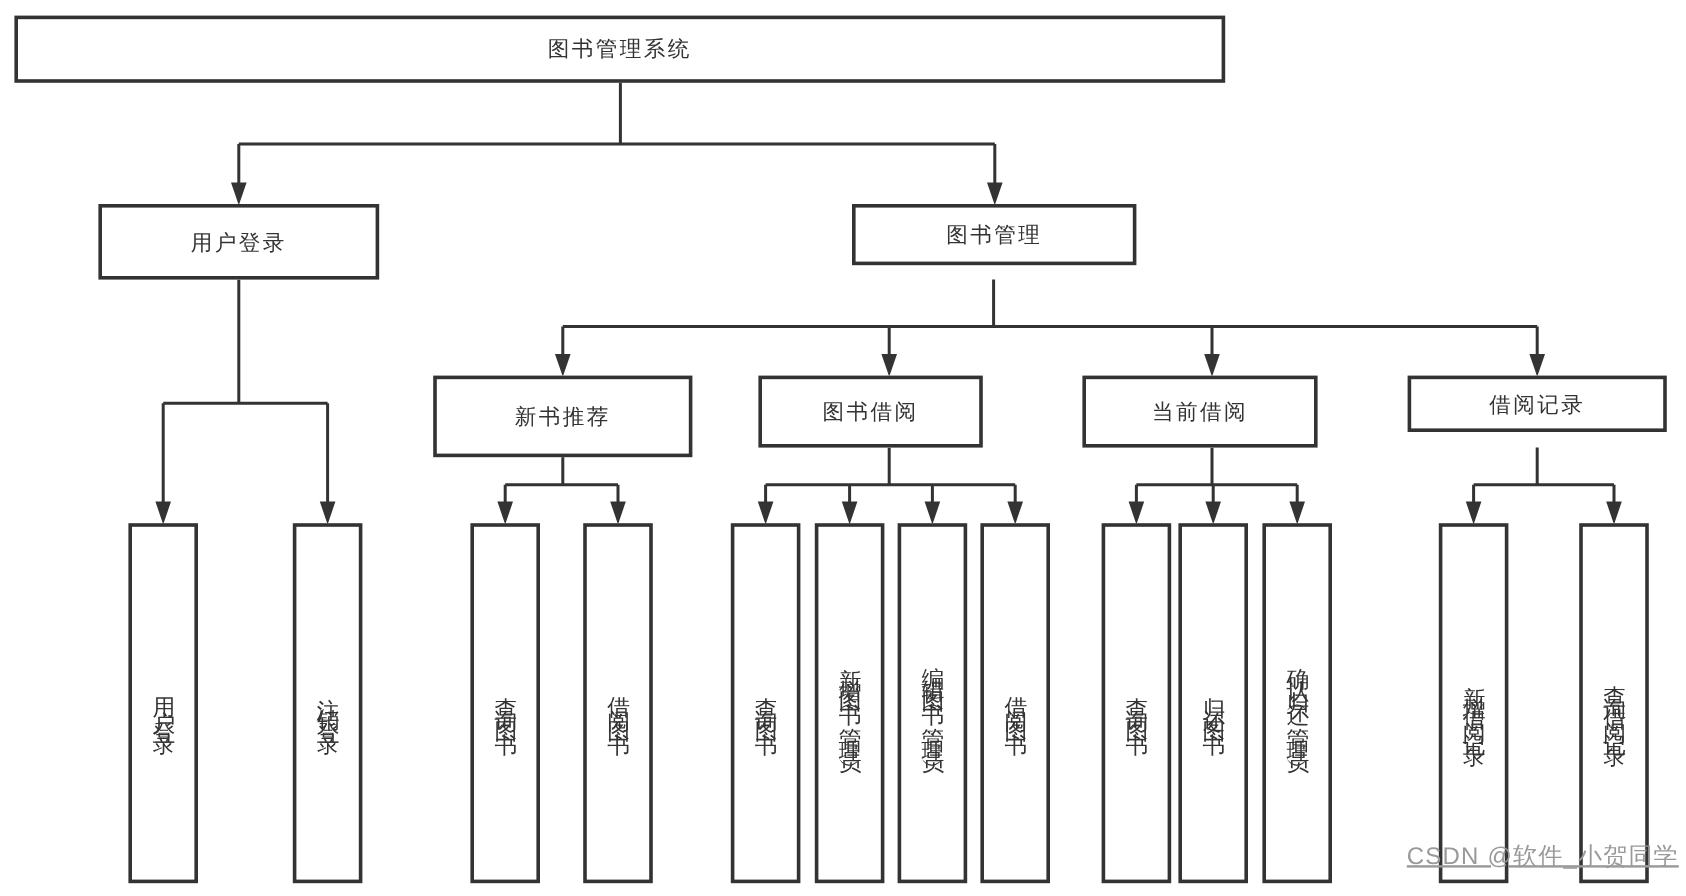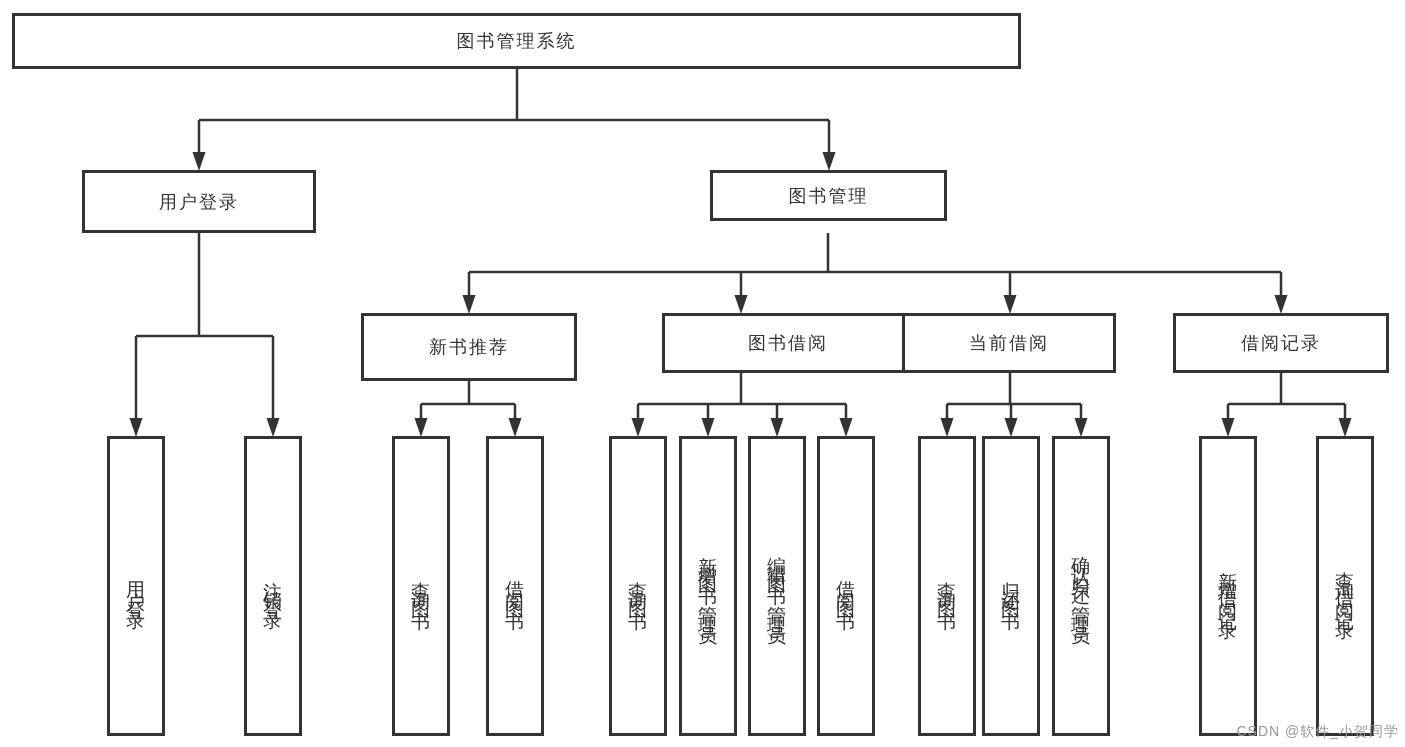--- a/index.html
+++ b/index.html
@@ -29,23 +29,23 @@
   .hbox span{
     font-size:18px;color:var(--text);letter-spacing:2px;white-space:nowrap;
   }
   .vtext{
     writing-mode:vertical-rl;
     font-size:19px;color:var(--text);
     letter-spacing:10px;line-height:1;
     white-space:nowrap;
   }
   .watermark{
-    position:absolute;right:6px;bottom:6px;
-    font-size:14px;color:var(--watermark);
-    letter-spacing:1px;z-index:5;white-space:nowrap;
+    position:absolute;right:6px;bottom:20px;
+    font-size:20px;color:var(--watermark);
+    letter-spacing:1px;z-index:5;white-space:nowrap;text-decoration:underline;
   }
 </style>
 </head>
 <body>
 
 <div class="canvas">
 
   <svg class="connectors" width="1405" height="747">
     <path d="
       M517 69 V120 M199 120 H829 M199 120 V153 M829 120 V153
@@ -85,27 +85,27 @@
   <div class="box hbox" style="left:82px;top:170px;width:234px;height:63px">
     <span>用户登录</span>
   </div>
   <div class="box hbox" style="left:710px;top:170px;width:237px;height:51px">
     <span>图书管理</span>
   </div>
 
   <div class="box hbox" style="left:361px;top:313px;width:216px;height:68px">
     <span>新书推荐</span>
   </div>
-  <div class="box hbox" style="left:662px;top:313px;width:252px;height:60px">
+  <div class="box hbox" style="left:632px;top:313px;width:187px;height:60px">
     <span>图书借阅</span>
   </div>
-  <div class="box hbox" style="left:902px;top:313px;width:214px;height:60px">
+  <div class="box hbox" style="left:902px;top:313px;width:196px;height:60px">
     <span>当前借阅</span>
   </div>
-  <div class="box hbox" style="left:1173px;top:313px;width:216px;height:60px">
+  <div class="box hbox" style="left:1173px;top:313px;width:216px;height:47px">
     <span>借阅记录</span>
   </div>
 
   <div class="box" style="left:107px;top:436px;width:58px;height:300px">
     <span class="vtext">用户登录</span>
   </div>
   <div class="box" style="left:244px;top:436px;width:58px;height:300px">
     <span class="vtext">注销登录</span>
   </div>
 

